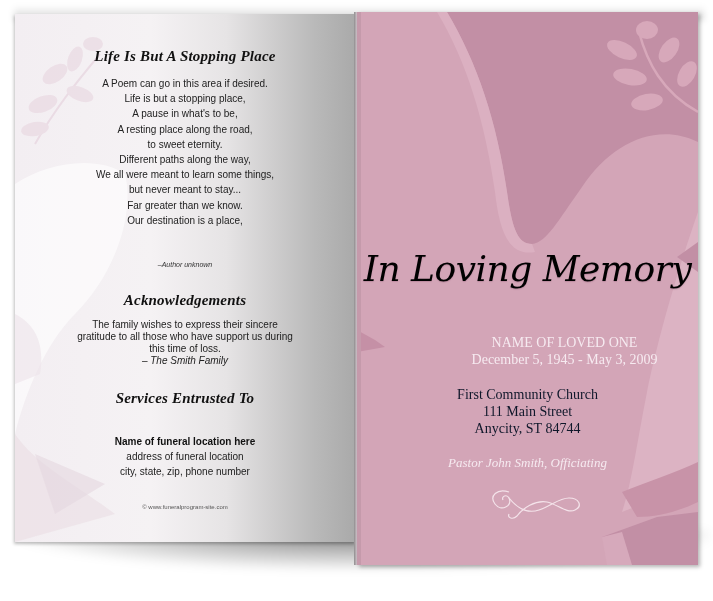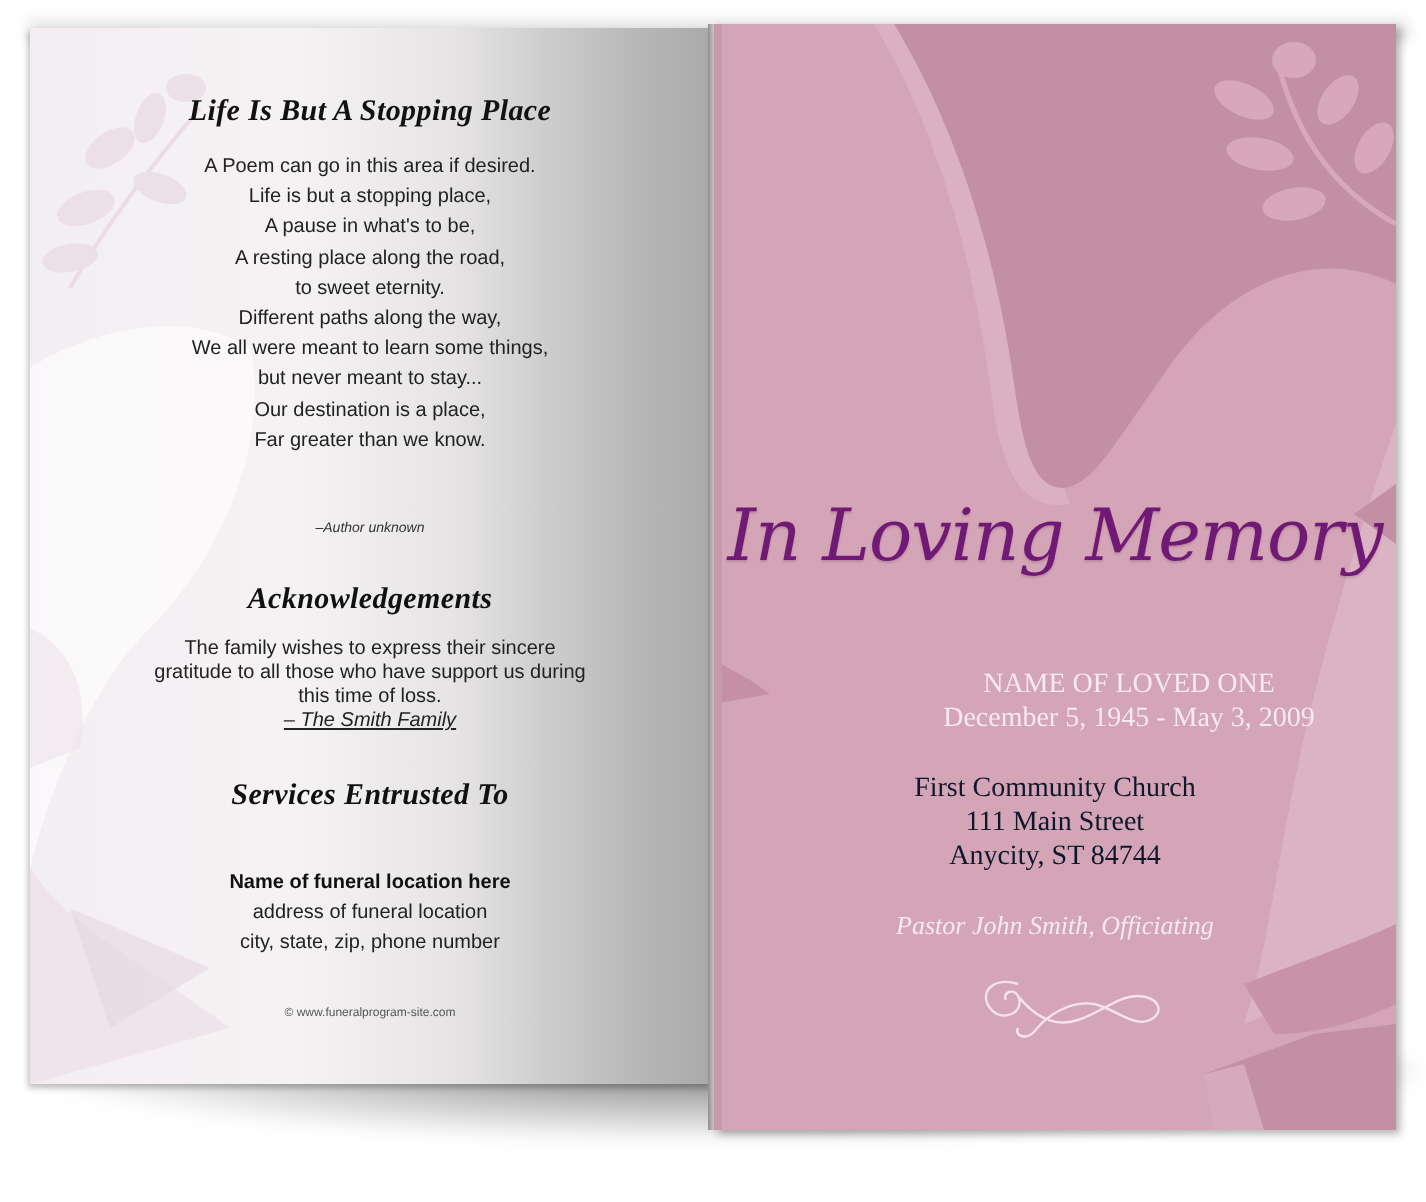--- a/index.html
+++ b/index.html
@@ -44,21 +44,21 @@
   .poem div { white-space: nowrap; }
   .author {
     position: absolute; top: 247px; left: 0; width: 260px;
     font-size: 7px; font-style: italic; color: #333;
   }
   .ack-title { position: absolute; top: 278px; left: 0; width: 260px; }
   .ack-text {
     position: absolute; top: 305px; left: -6px; width: 272px;
     font-size: 10px; line-height: 12px; color: #222;
   }
-  .ack-sign { font-style: italic; text-decoration: underline; }
+  .ack-sign { font-style: italic; }
   .svc-title { position: absolute; top: 376px; left: 0; width: 260px; }
   .svc-text {
     position: absolute; top: 406px; left: 0; width: 260px;
     font-size: 10px; line-height: 15px; color: #222;
   }
   .svc-name { font-weight: bold; color: #111; margin-top: 14px; }
   .copyright {
     position: absolute; top: 490px; left: 0; width: 260px;
     font-size: 6px; color: #555;
   }
@@ -75,21 +75,21 @@
     background: #d3a5b7; overflow: hidden;
     box-shadow: 2px 2px 4px rgba(0,0,0,0.3);
   }
   .right-page .deco { position: absolute; left: 0; top: 0; width: 341px; height: 553px; }
   .right-content {
     position: absolute; left: 0; top: 0; width: 341px; text-align: center; color: #f7eef2;
   }
   .cover-title {
     position: absolute; top: 236px; left: 0; width: 341px;
     font-family: "DejaVu Serif", serif; font-style: italic; font-size: 36px;
-    color: #701a75; letter-spacing: -0.5px;
+    color: #000000; letter-spacing: -0.5px;
     text-shadow: 0 1px 1px rgba(120,60,90,0.25);
   }
   .cover-name {
     position: absolute; top: 322px; left: 0; width: 341px;
     font-family: "Liberation Serif", serif; font-size: 14px; line-height: 17px; color: #f6eaf0; padding-left: 37px;
   }
   .cover-church {
     position: absolute; top: 374px; left: 0; width: 341px;
     font-family: "Liberation Serif", serif; font-size: 14px; line-height: 17px; color: #0f172a;
   }
@@ -129,22 +129,22 @@
       <h2 class="section-title poem-title">Life Is But A Stopping Place</h2>
       <div class="poem">
         <div>A Poem can go in this area if desired.</div>
         <div>Life is but a stopping place,</div>
         <div>A pause in what's to be,</div>
         <div>A resting place along the road,</div>
         <div>to sweet eternity.</div>
         <div>Different paths along the way,</div>
         <div>We all were meant to learn some things,</div>
         <div>but never meant to stay...</div>
+        <div>Far greater than we know.</div>
         <div>Our destination is a place,</div>
-        <div>Far greater than we know.</div>
       </div>
       <div class="author">–Author unknown</div>
 
       <h2 class="section-title ack-title">Acknowledgements</h2>
       <div class="ack-text">
         <div>The family wishes to express their sincere</div>
         <div>gratitude to all those who have support us during</div>
         <div>this time of loss.</div>
         <div class="ack-sign">– The Smith Family</div>
       </div>

